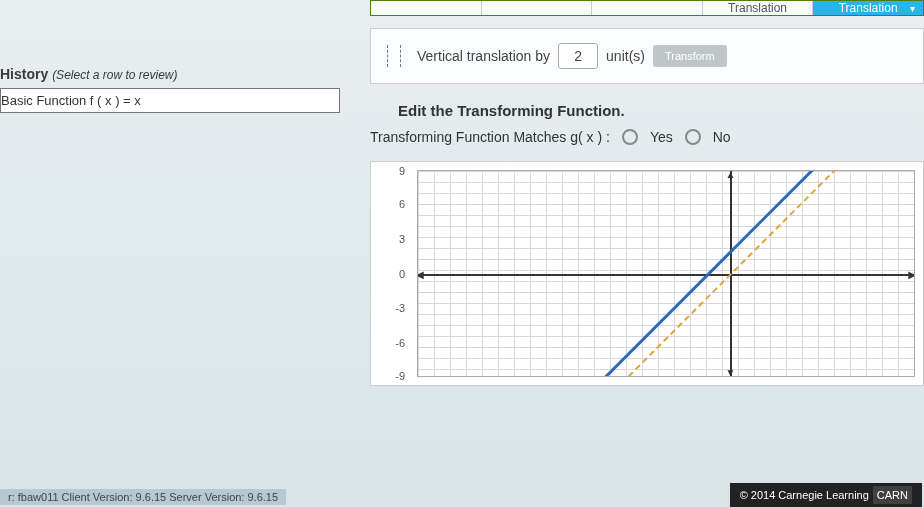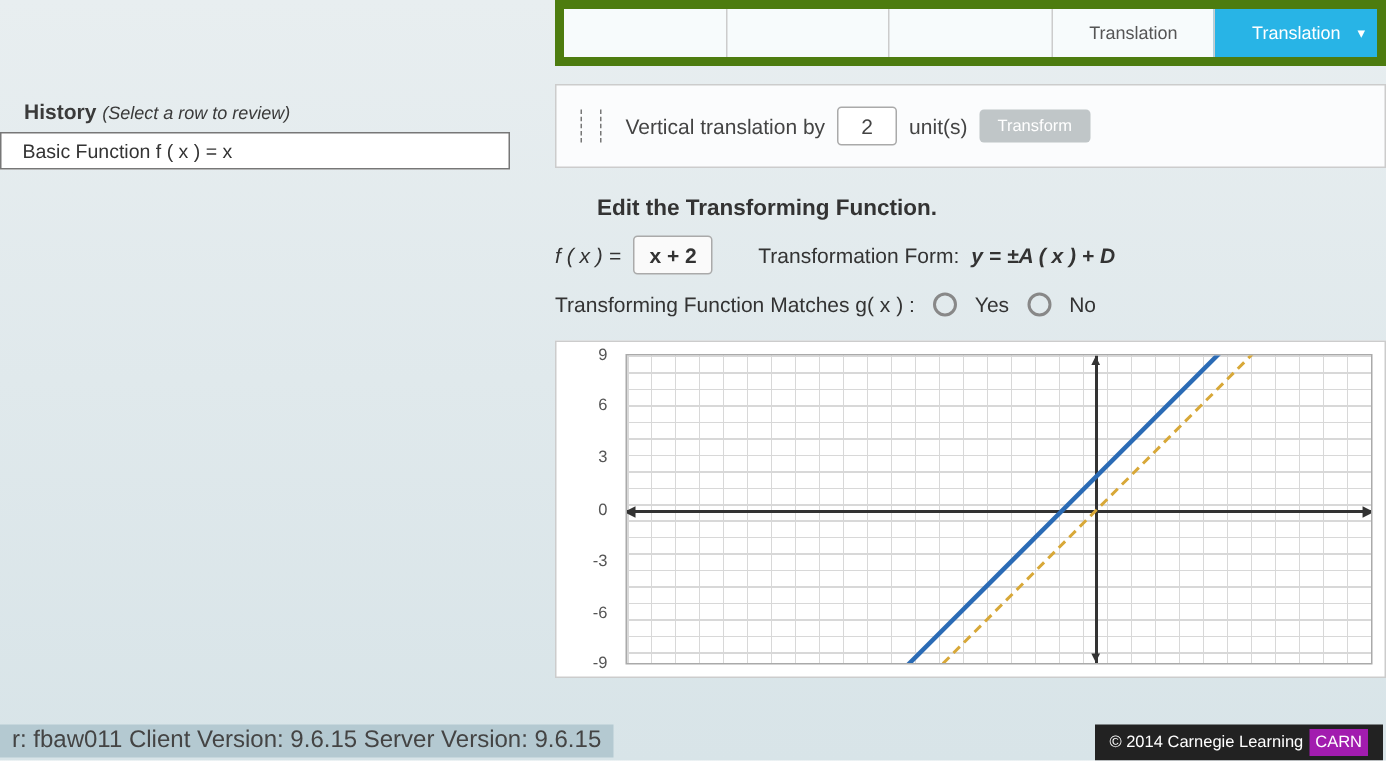--- a/index.html
+++ b/index.html
@@ -1,29 +1,29 @@
 <!DOCTYPE html>
 <html><head>
 <meta charset="utf-8">
 <style>
 * { margin: 0; padding: 0; box-sizing: border-box; font-family: Arial, Helvetica, sans-serif; }
 body { width: 924px; height: 507px; background: linear-gradient(to bottom, #e8eef0, #d8e4e8); overflow: hidden; position: relative; font-size: 13px; color: #333; }
 .left-panel { position: absolute; left: 0; top: 60px; width: 340px; }
 .right-panel { position: absolute; left: 370px; top: 0; right: 0; bottom: 25px; }
 
 
-.history-header { font-weight: bold; font-size: 14px; color: #3a3a3a; padding: 6px 16px; }
+.history-header { font-weight: bold; font-size: 14px; color: #3a3a3a; padding: 6px 0; }
 .history-header .hint { font-weight: normal; font-style: italic; font-size: 12px; }
 .history-box { border: 1px solid #777; background: #fff; }
-.history-row { padding: 4px 14px; font-size: 13px; cursor: pointer; }
+.history-row { padding: 4px 0; font-size: 13px; cursor: pointer; }
 .history-row + .history-row { border-top: 1px solid #bbb; }
 .history-row.selected { background: #9ad4e6; }
 
 
-.tabs-row { display: flex; gap: 0; border: 6px solid #4d7c0f; background: #f7fbfc; height: 44px; align-items: stretch; margin-bottom: 12px; }
+.tabs-row { display: flex; gap: 0; border: 1px solid #4d7c0f; background: #f7fbfc; height: 16px; align-items: stretch; margin-bottom: 12px; }
 .tab-cell { flex: 1; border-left: 1px solid #ccc; display: flex; align-items: center; justify-content: center; font-size: 12px; color: #555; position: relative; }
 .tab-cell:first-child { border-left: none; }
 .tab-cell.active { background: #28b4e6; color: #fff; }
 .menu-arrow { position: absolute; right: 8px; font-size: 10px; }
 
 
 .translate-row { border: 1px solid #ccc; background: #fbfcfd; padding: 14px 16px; display: flex; align-items: center; gap: 8px; margin-bottom: 18px; font-size: 14px; color: #444; }
 .vert-icon { width: 14px; height: 22px; border-left: 1px dashed #777; border-right: 1px dashed #777; position: relative; margin-right: 8px; }
 .input-box { border: 1px solid #aaa; background: #fff; padding: 4px 10px; min-width: 40px; text-align: center; border-radius: 3px; }
 .btn { background: #c0c6c8; color: #fff; padding: 5px 12px; border-radius: 3px; font-size: 11px; cursor: pointer; }
@@ -46,23 +46,23 @@
 .y-axis-line::before { content: '▲'; position: absolute; top: -2px; left: -5px; font-size: 10px; }
 .y-axis-line::after { content: '▼'; position: absolute; bottom: -2px; left: -5px; font-size: 10px; }
 .x-axis-line { position: absolute; top: 50%; left: 0; right: 0; height: 2px; background: #333; }
 .x-axis-line::after { content: '▶'; position: absolute; right: -2px; top: -5px; font-size: 10px; }
 .x-axis-line::before { content: '◀'; position: absolute; left: -2px; top: -5px; font-size: 10px; }
 .y-tick { position: absolute; left: 0; transform: translateY(-50%); font-size: 11px; color: #555; width: 40px; text-align: right; padding-right: 6px; }
 .line-main { position: absolute; border-top: 3px solid #2b6bb5; transform-origin: left center; }
 .line-dash { position: absolute; border-top: 2px dashed #d8a838; transform-origin: left center; }
 
 
-.footer-left { position: absolute; bottom: 2px; left: 0; background: #b4c9d1; font-size: 16px; color: #444; padding: 2px 8px; }
+.footer-left { position: absolute; bottom: 2px; left: 0; background: #b4c9d1; font-size: 11px; color: #444; padding: 2px 8px; }
 .footer-right { position: absolute; bottom: 0; right: 2px; background: #222; color: #fff; font-size: 11px; padding: 3px 10px; }
-.carn { background: #a21caf; display: inline-block; padding: 3px 4px; margin-left: 4px; text-align: center; }
+.carn { background: #404040; display: inline-block; padding: 3px 4px; margin-left: 4px; text-align: center; }
 </style>
 </head>
 <body>
 
 <div class="left-panel">
   <div class="history-header">
     <span>History</span>
     <span class="hint">(Select a row to review)</span>
   </div>
   <div class="history-box">
@@ -94,27 +94,20 @@
   <div class="translate-row">
     <span class="vert-icon"></span>
     <span>Vertical translation by</span>
     <span class="input-box">2</span>
     <span>unit(s)</span>
     <span class="btn">Transform</span>
   </div>
 
   <div class="edit-header">Edit the Transforming Function.</div>
 
-  <div class="func-line">
-    <span>f ( x ) =</span>
-    <span class="expr-box">x + 2</span>
-    <span style="width:14px"></span>
-    <span class="normal">Transformation Form:</span>
-    <span style="font-weight:bold">y = ±A ( x ) + D</span>
-  </div>
 
   <div class="match-line">
     <span>Transforming Function Matches g( x ) :</span>
     <span class="radio-circle"></span>
     <span>Yes</span>
     <span class="radio-circle"></span>
     <span>No</span>
   </div>
 
   <div class="chart-box">

